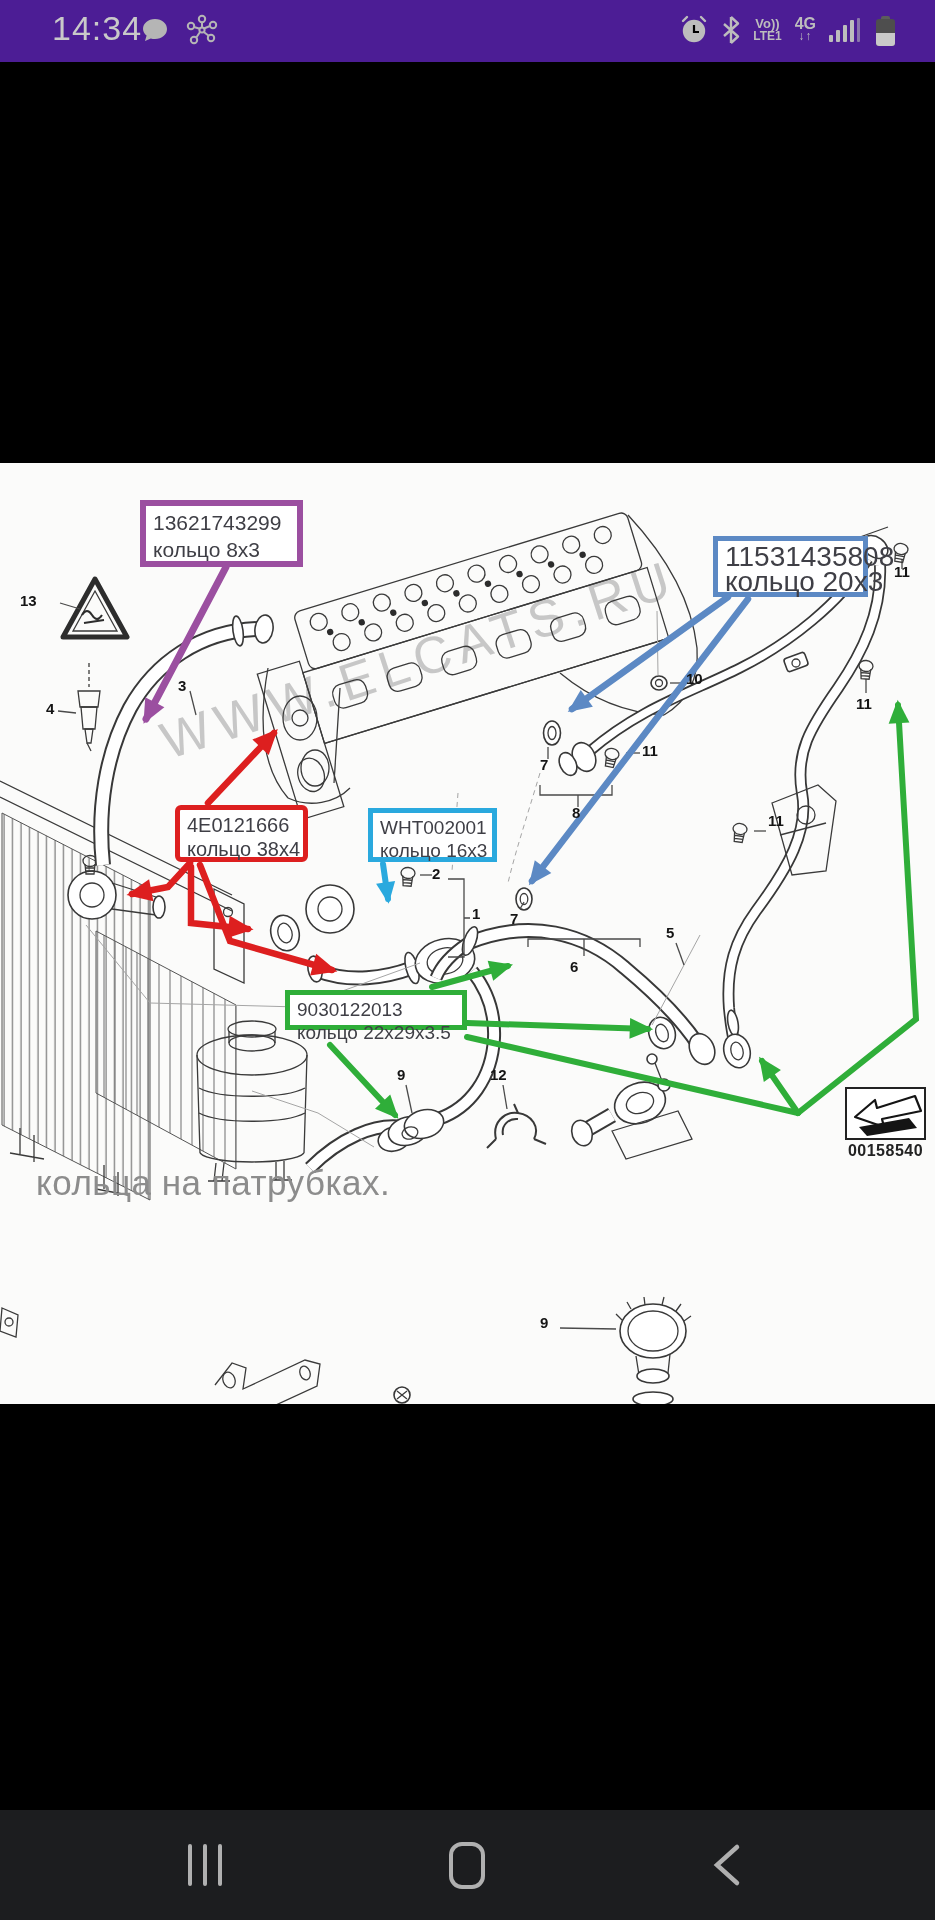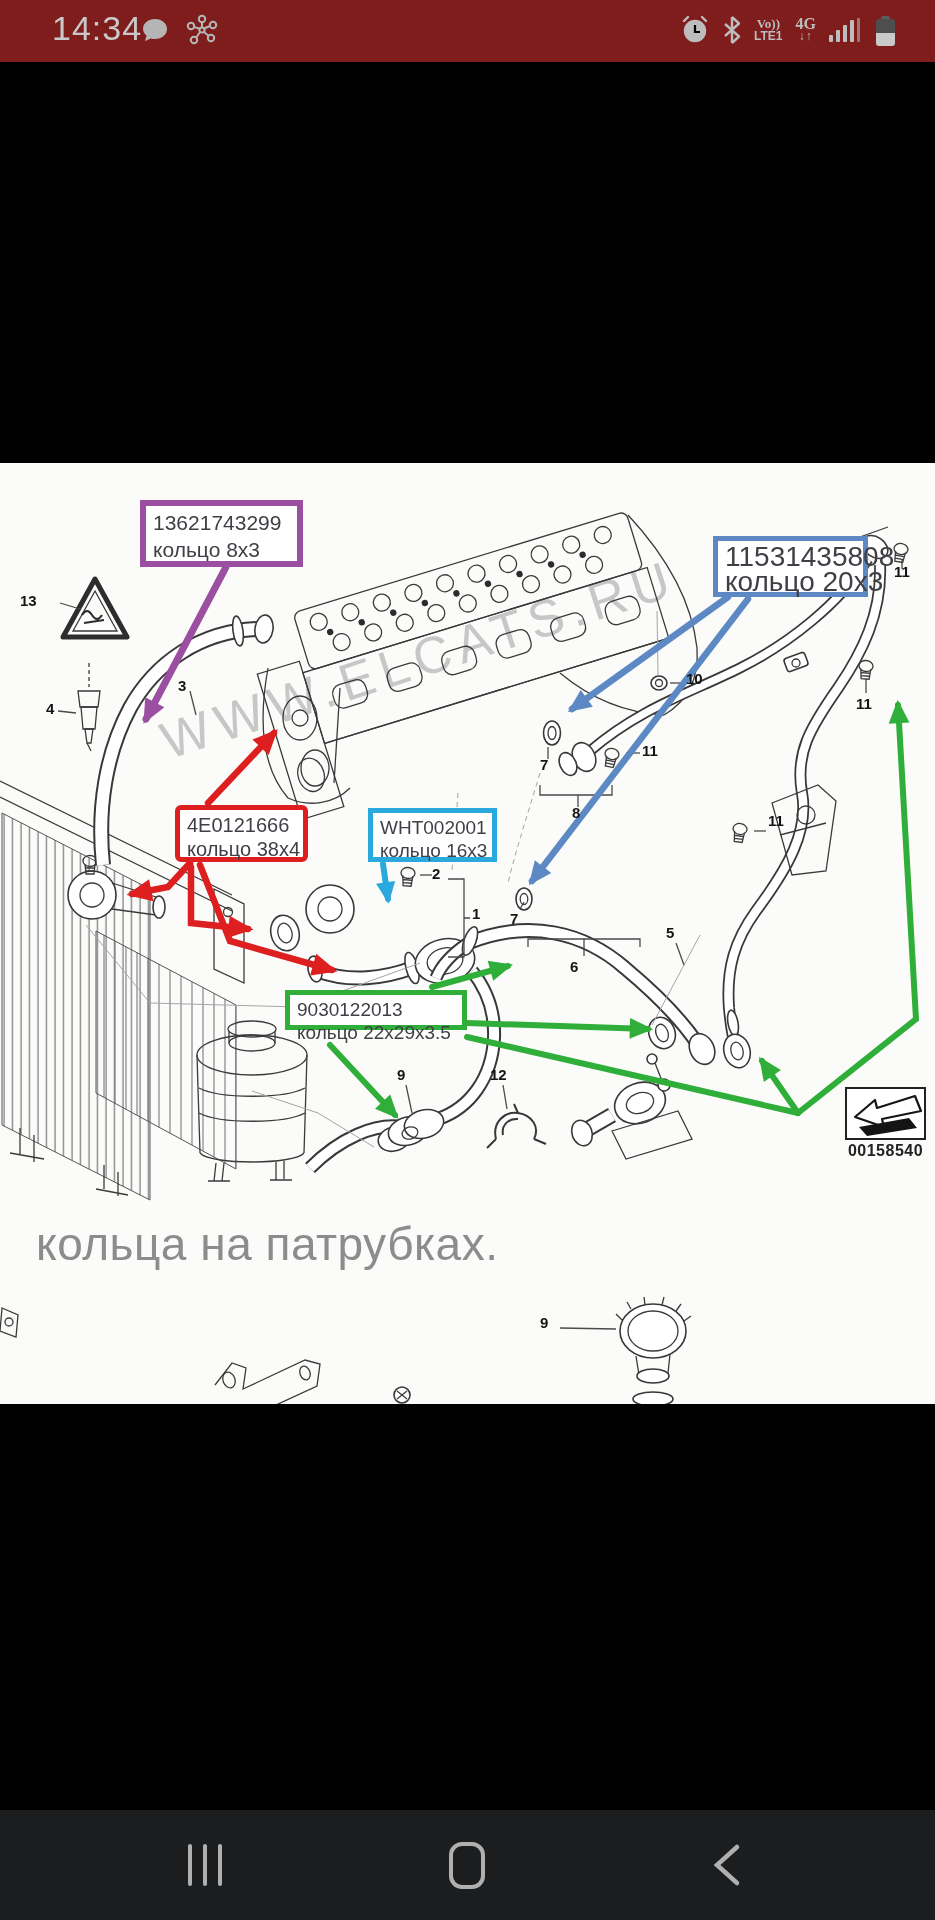--- a/index.html
+++ b/index.html
@@ -1,26 +1,26 @@
 <!DOCTYPE html>
 <html style="--c-purple: #9b4fa0; --c-blue: #5c89c4; --c-red: #dd1f1f; --c-cyan: #2aa9de; --c-green: #2fae39;"><head>
 <meta charset="utf-8">
 <style>
   html,body{margin:0;padding:0;background:#000;}
   *{box-sizing:border-box;font-family:"Liberation Sans",sans-serif;}
   .screen{position:relative;width:935px;height:1920px;background:#000;overflow:hidden;}
 
   
-  .status-bar{position:absolute;left:0;top:0;width:935px;height:62px;background:#7f1d1d;}
+  .status-bar{position:absolute;left:0;top:0;width:935px;height:62px;background:#4c1d95;}
   .sb-time{position:absolute;left:52px;top:9px;font-size:34px;color:#c9c9c9;letter-spacing:1px;}
   .sb-left-icons{position:absolute;left:140px;top:14px;display:flex;gap:16px;align-items:center;}
   .sb-right{position:absolute;right:40px;top:8px;display:flex;gap:13px;align-items:center;height:44px;}
   .sb-ico{display:block;}
   .sb-txt2{display:flex;flex-direction:column;align-items:center;line-height:13px;color:#bdbdbd;font-weight:bold;}
-  .sb-txt2 .t1{font-size:13px;font-family:Liberation Serif, serif;}
+  .sb-txt2 .t1{font-size:13px;}
   .sb-txt2 .t2{font-size:12px;}
   .sb-4g .t1{font-size:16px;}
   .sb-4g .t2{font-size:12px;letter-spacing:1px;}
   .battery{position:relative;width:19px;height:30px;margin-top:1px;}
   .battery .nub{position:absolute;left:5px;top:0;width:9px;height:3px;background:#5c5c5c;border-radius:2px 2px 0 0;}
   .battery .body{position:absolute;left:0;top:3px;width:19px;height:27px;border-radius:3px;overflow:hidden;background:#4e4e4e;}
   .battery .chg{position:absolute;left:0;bottom:0;width:100%;height:45%;background:#c9c9c9;}
 
   
   .content{position:absolute;left:0;top:463px;width:935px;height:941px;background:#fbfbfa;overflow:hidden;}
@@ -36,21 +36,21 @@
   
   .co{position:absolute;z-index:4;background:#fff;border-style:solid;padding:3px 7px;color:#3f3f46;}
   .co .co-line{white-space:nowrap;}
   .co-purple{border-width:6px;border-color:var(--c-purple,#9b4fa0);font-size:21px;line-height:27px;}
   .co-blue{border-width:5px;border-color:var(--c-blue,#5c89c4);font-size:28px;line-height:25px;}
   .co-red{border-width:5px;border-color:var(--c-red,#dd1f1f);font-size:20px;line-height:24px;border-radius:6px;}
   .co-cyan{border-width:5px;border-color:var(--c-cyan,#2aa9de);font-size:19px;line-height:23px;}
   .co-green{border-width:5px;border-color:var(--c-green,#2fae39);font-size:19px;line-height:23px;}
 
   .pn{position:absolute;z-index:3;font-size:15px;font-weight:bold;color:#141414;white-space:nowrap;}
-  .caption{position:absolute;left:36px;top:754px;z-index:3;font-size:46px;color:#8c8c8c;letter-spacing:.5px;}
+  .caption{position:absolute;left:36px;top:700px;z-index:3;font-size:35px;color:#8c8c8c;letter-spacing:.5px;}
   .dirbox{position:absolute;left:845px;top:624px;width:81px;height:53px;border:2px solid #222;background:#fff;z-index:3;}
   .dirnum{position:absolute;left:838px;top:679px;width:95px;z-index:3;font-size:16px;font-weight:bold;color:#222;text-align:center;letter-spacing:.5px;}
 
   
   .nav-bar{position:absolute;left:0;top:1810px;width:935px;height:110px;background:#1c1d1f;}
   .nav-btn{position:absolute;top:0;width:90px;height:110px;display:flex;align-items:center;justify-content:center;}
   .recents-bars{display:flex;gap:11px;}
   .recents-bars i{display:block;width:4px;height:42px;background:#b0b0b0;border-radius:2px;}
   .home-sq{width:36px;height:47px;border:4.5px solid #b0b0b0;border-radius:13px;}
 </style>

